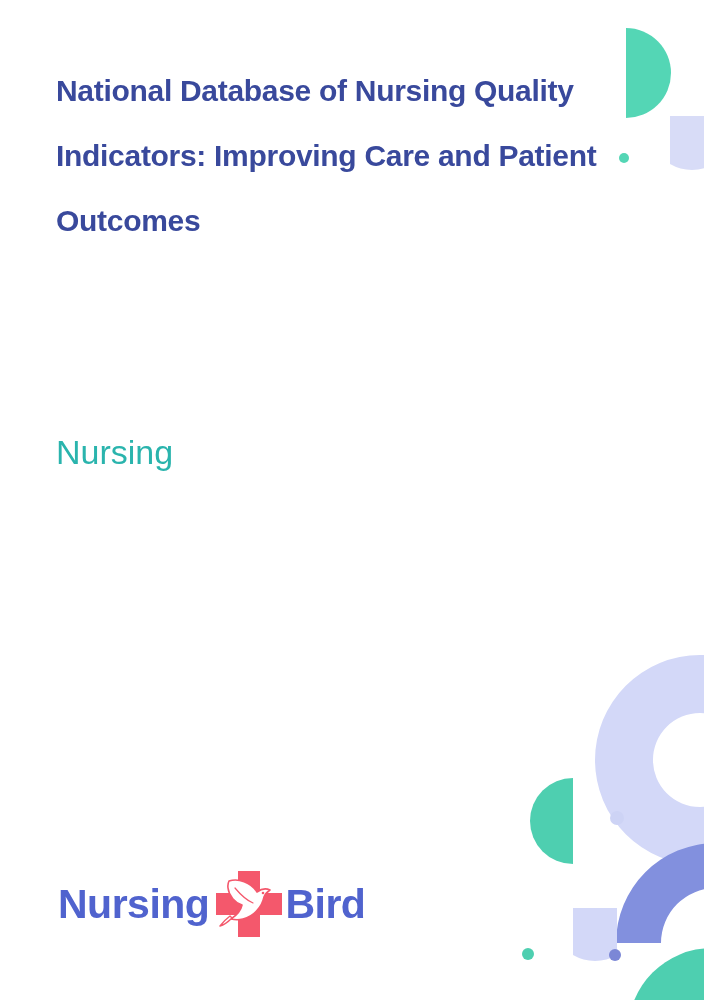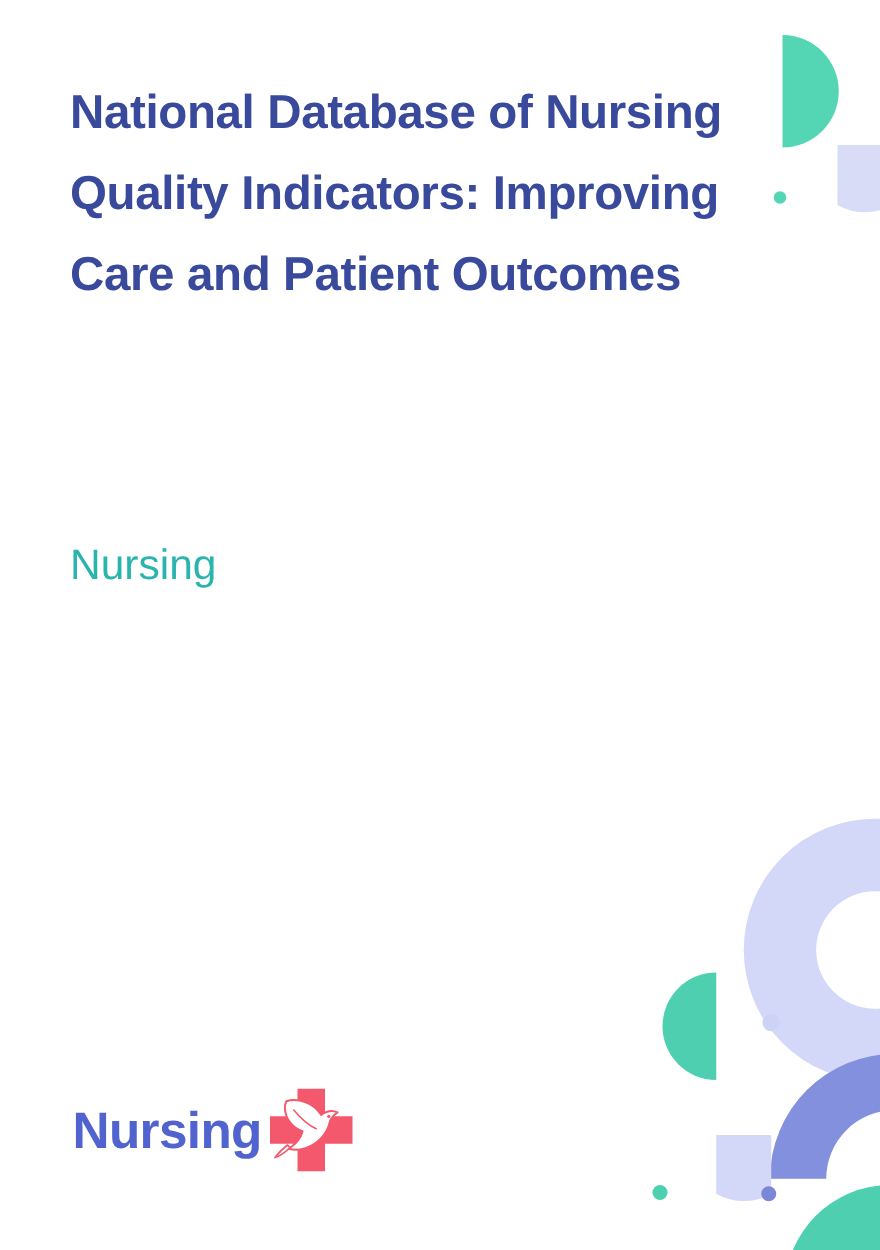--- a/index.html
+++ b/index.html
@@ -37,21 +37,21 @@
     width: 704px;
     height: 1000px;
   }
 
   .doc-title {
     position: absolute;
     left: 56px;
     top: 58px;
     width: 560px;
     margin: 0;
-    font-size: 38px;
+    font-size: 30px;
     line-height: 65px;
     font-weight: bold;
     letter-spacing: -0.3px;
     color: #39499c;
   }
 
   .doc-subject {
     position: absolute;
     left: 56px;
     top: 430px;
@@ -158,16 +158,17 @@
 
             <path d="M 19 50 C 15 54, 11 57, 7 58 C 10 54, 13 51, 17 48 Z" fill="#ffffff" stroke="#f4586c" stroke-width="1.4" stroke-linejoin="round"></path>
 
             <path d="M 22 20 C 27 26, 33 32, 40 35" fill="none" stroke="#f4586c" stroke-width="1.2" stroke-linecap="round"></path>
 
             <circle cx="50" cy="25" r="1.3" fill="#f4586c"></circle>
           </g>
         </svg>
       </span>
 
+      <span class="logo-word second">Bird</span>
     </div>
 
   </div>
 </div>
 
 </body></html>

